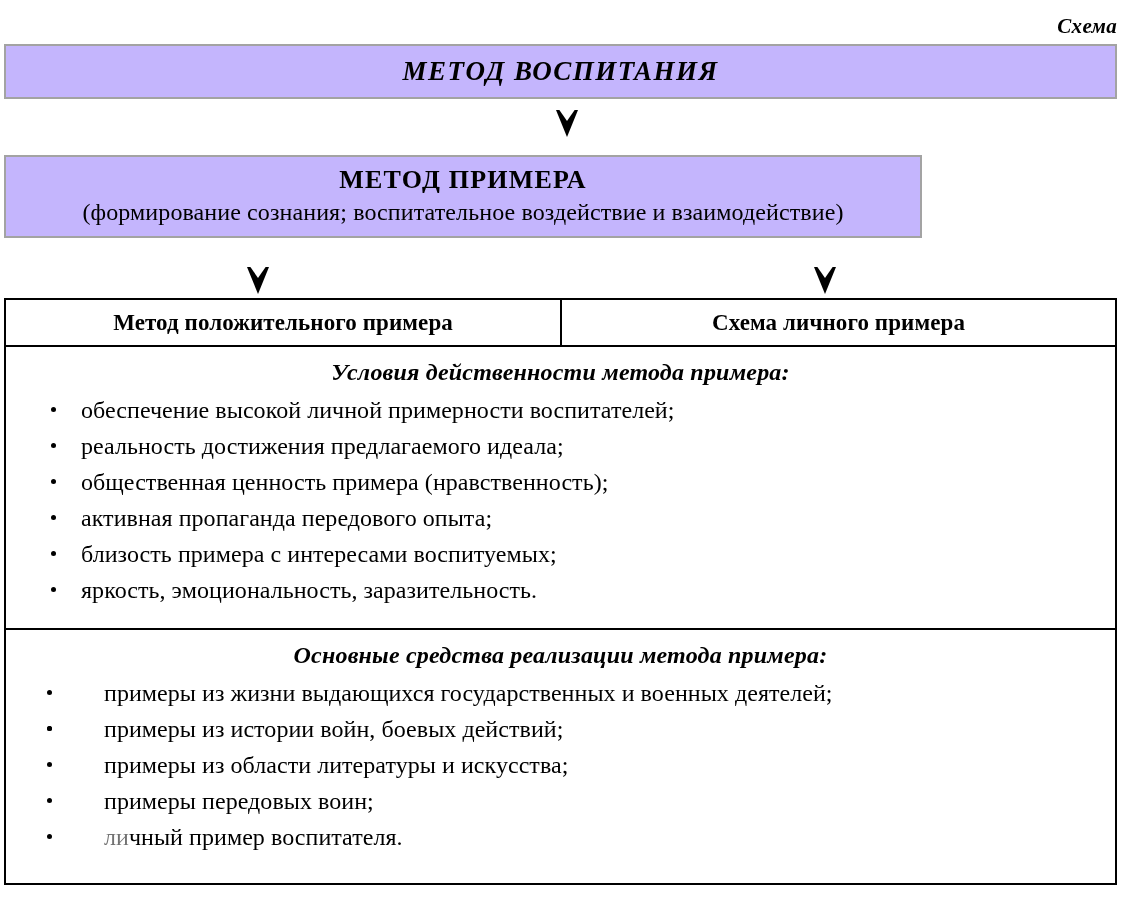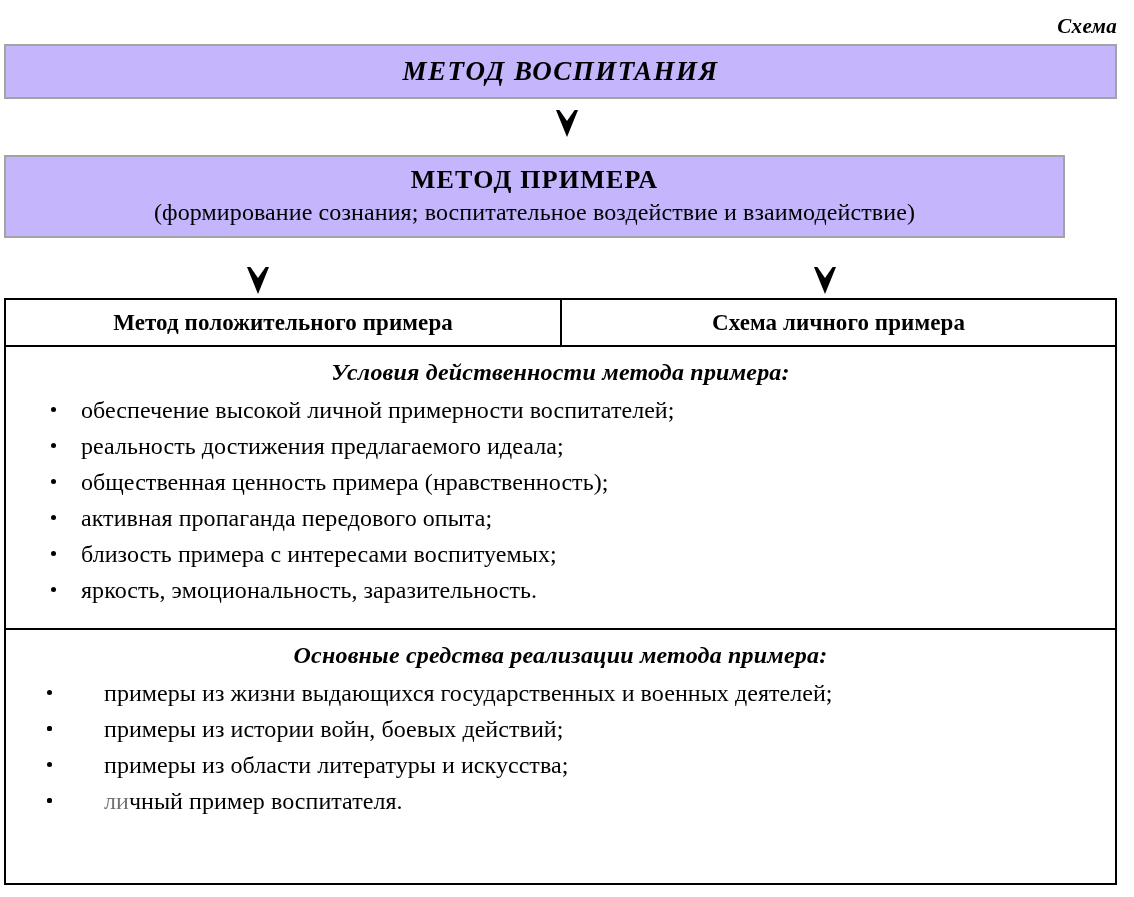--- a/index.html
+++ b/index.html
@@ -58,21 +58,21 @@
     font-size: 27px;
     font-weight: bold;
     font-style: italic;
     letter-spacing: 1.5px;
   }
 
   
   .box-method {
     left: 4px;
     top: 155px;
-    width: 1061px;
+    width: 918px;
     height: 83px;
     display: flex;
     flex-direction: column;
     align-items: center;
     justify-content: center;
   }
   .box-method .t1 {
     font-size: 26px;
     font-weight: bold;
     letter-spacing: 1.2px;
@@ -245,19 +245,19 @@
       </ul>
     </div>
 
     <div class="section section-2">
       <div class="sec-title">Основные средства реализации метода примера:</div>
       <ul class="items">
         <li><span class="bullet"></span><span>примеры из жизни выдающихся государственных и военных деятелей;</span></li>
         <li><span class="bullet"></span></li>
         <li><span class="bullet"></span><span>примеры из истории войн, боевых действий;</span></li>
         <li><span class="bullet"></span><span>примеры из области литературы и искусства;</span></li>
-        <li><span class="bullet"></span></li>
+        <li><span class="bullet"></span><span>примеры передовых воин;</span></li>
         <li><span class="bullet"></span><span id="last-item"><span class="faded">ли</span>чный пример воспитателя.</span></li>
       </ul>
     </div>
 
   </div>
 </div>
 
 </body></html>

